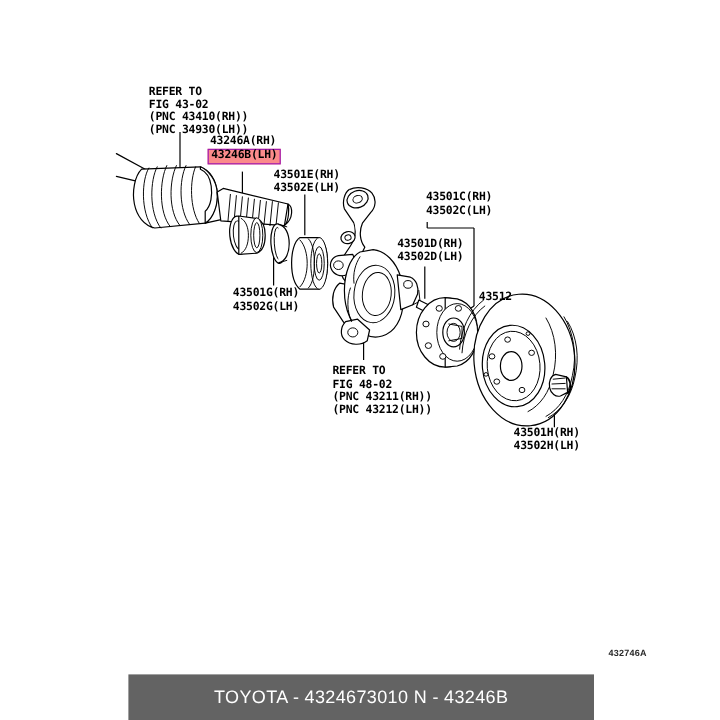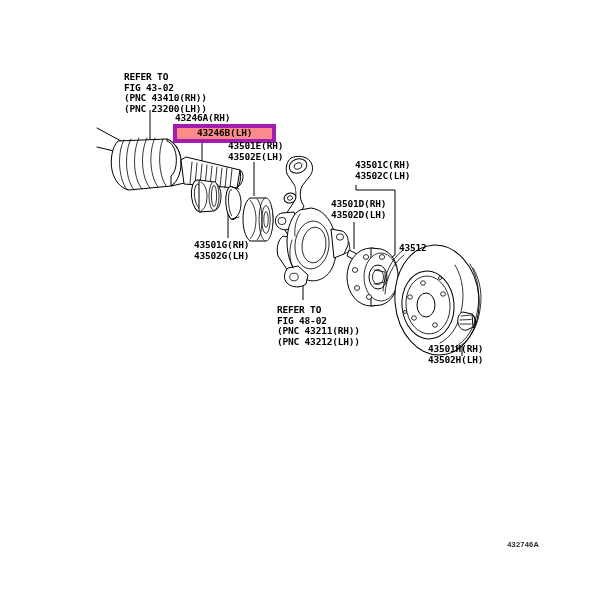--- a/index.html
+++ b/index.html
@@ -33,22 +33,22 @@
     font-size: 9.5px;
     font-weight: bold;
     line-height: 10.5px;
     color: #000000;
     white-space: pre;
     letter-spacing: -0.2px;
   }
 
   .label.highlight {
     background: #fb8b8b;
-    border: 4px solid #a21caf;
-    padding: 0px 20px;
+    border: 1px solid #a21caf;
+    padding: 0px 2px;
     color: #000000;
     box-sizing: border-box;
   }
 
   .label-group { position: absolute; }
   .label-group .sub {
     display: block;
     font-family: "DejaVu Sans Mono", "Liberation Mono", monospace;
     font-size: 9.5px;
     font-weight: bold;
@@ -313,21 +313,21 @@
         <line x1="460" y1="324" x2="471" y2="324"></line>
       </g>
       <path class="lnF" d="M472 314 C476 316 477 326 473 328 C476 324 476 318 472 314 Z"></path>
     </g>
   </svg>
 
   <div class="label-group" style="left:124px; top:72px;">
     <span class="sub">REFER TO</span>
     <span class="sub">FIG 43-02</span>
     <span class="sub">(PNC 43410(RH))</span>
-    <span class="sub">(PNC 23200(LH))</span>
+    <span class="sub">(PNC 34930(LH))</span>
   </div>
 
   <div class="label" style="left:175px; top:113px;">43246A(RH)</div>
 
   <div class="label highlight" style="left:173px; top:124px;">43246B(LH)</div>
 
   <div class="label-group" style="left:228px; top:141px;">
     <span class="sub">43501E(RH)</span>
     <span class="sub">43502E(LH)</span>
   </div>
@@ -349,21 +349,24 @@
     <span class="sub">43502G(LH)</span>
   </div>
 
   <div class="label-group" style="left:277px; top:305px;">
     <span class="sub">REFER TO</span>
     <span class="sub">FIG 48-02</span>
     <span class="sub">(PNC 43211(RH))</span>
     <span class="sub">(PNC 43212(LH))</span>
   </div>
 
-  <div class="label-group" style="left:428px; top:344px;">
+  <div class="label-group" style="left:428px; top:356px;">
     <span class="sub">43501H(RH)</span>
     <span class="sub">43502H(LH)</span>
   </div>
 
   <div id="figure-code">432746A</div>
 
+  <div id="bottom-bar">
+    <span class="bar-text">TOYOTA - 4324673010    N - 43246B</span>
+  </div>
 
 </div>
 
 </body></html>

